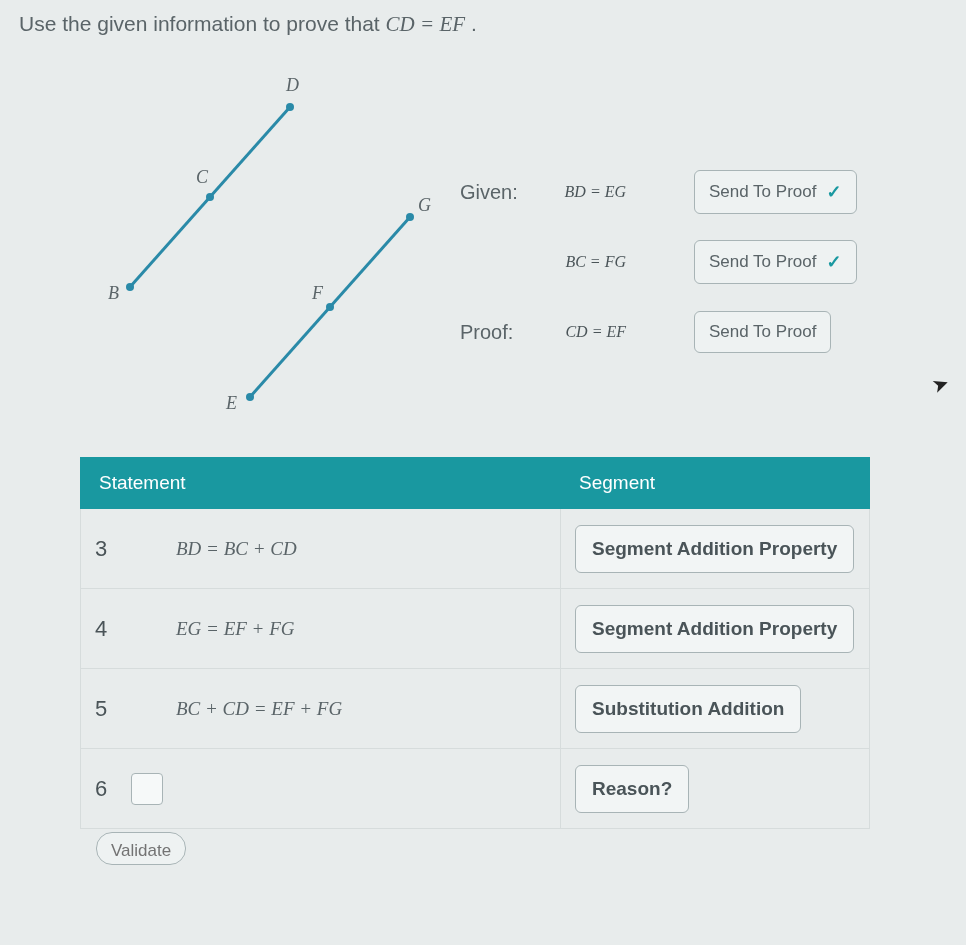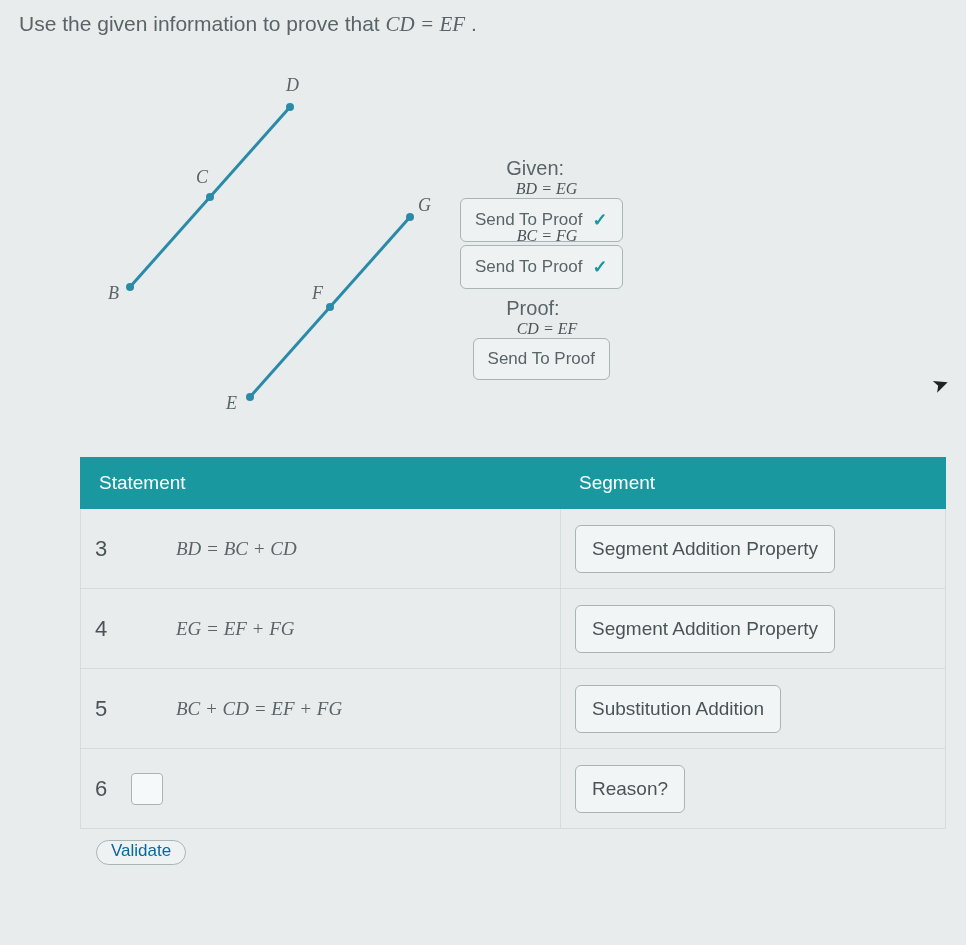--- a/index.html
+++ b/index.html
@@ -34,21 +34,20 @@
   }
   .givens {
     position: absolute;
     left: 460px;
     top: 90px;
   }
   .given-row {
     display: flex;
     align-items: center;
     height: 70px;
-    flex-direction: column;
   }
   .given-label {
     width: 70px;
     font-size: 20px;
     color: #5a6468;
     text-align: left;
   }
   .given-math {
     width: 120px;
     font-family: 'Times New Roman', serif;
@@ -62,37 +61,38 @@
     border: 1px solid #a8b4b6;
     border-radius: 6px;
     padding: 10px 14px;
     font-size: 17px;
     color: #5a6468;
     background: #eef2f2;
     display: inline-flex;
     align-items: center;
     gap: 10px;
     cursor: pointer;
+    margin-left: 44px;
   }
   .check {
     color: #1998a0;
     font-weight: bold;
     font-size: 18px;
   }
   .cursor-arrow {
     position: absolute;
     left: 932px;
     top: 305px;
     font-size: 20px;
     color: #222;
     transform: rotate(-20deg);
   }
   .proof-table {
     margin: 10px 0 0 80px;
-    width: 866px;
+    width: 790px;
     border-collapse: collapse;
   }
   .proof-table thead td {
     background: #1998a0;
     color: #fff;
     font-size: 19px;
     padding: 14px 18px;
     border: 1px solid #1998a0;
   }
   .proof-table tbody td {
@@ -134,30 +134,31 @@
   }
   .reason-btn {
     border: 1px solid #a8b4b6;
     border-radius: 6px;
     padding: 12px 16px;
     font-size: 19px;
     color: #4a5458;
     background: #f2f5f5;
     display: inline-block;
     cursor: pointer;
+    font-weight: bold;
   }
   .validate-wrap {
     margin: 12px 0 0 96px;
   }
   .validate-btn {
     border: 1px solid #a8b4b6;
     border-radius: 16px;
-    padding: 0 14px 4px 14px;
+    padding: 8px 14px 4px 14px;
     font-size: 17px;
-    color: #0369a1;
+    color: #737373;
     background: #eef2f2;
     cursor: pointer;
   }
 </style>
 </head>
 <body>
 
 <div class="prompt">
   <span>Use the given information to prove that </span>
   <span class="math">CD = EF</span>

